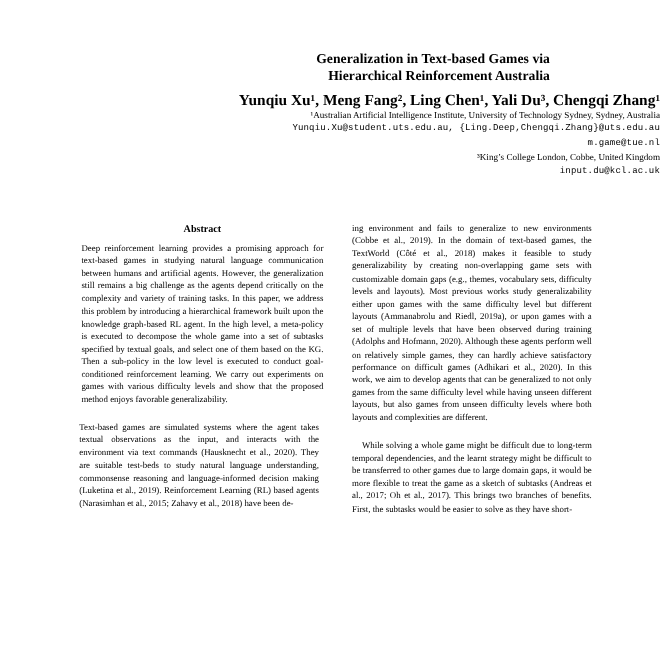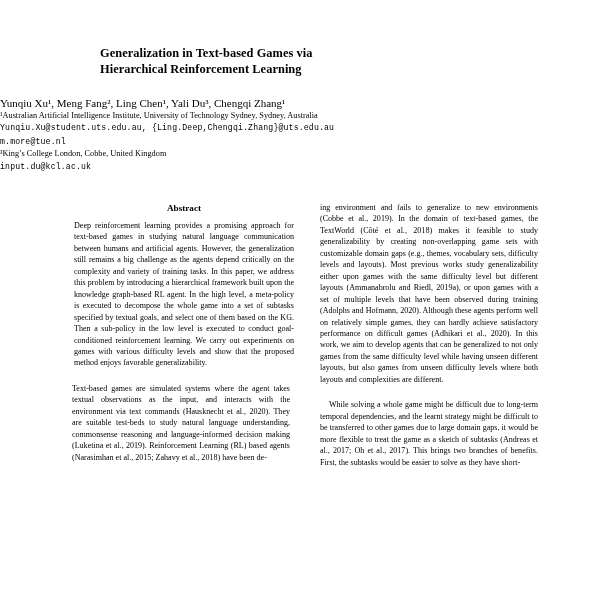--- a/index.html
+++ b/index.html
@@ -19,38 +19,38 @@
     position: relative;
     width: 600px;
     height: 600px;
     box-sizing: border-box;
     padding: 0;
   }
 
   
   .title-block {
     padding-top: 46px;
-    text-align: left;
+    text-align: right;
   }
   .paper-title {
     font-size: 12.4px;
     font-weight: bold;
     line-height: 15.5px;
     letter-spacing: 0.05px;
     margin: 0 auto;
     width: 400px;
   }
   .title-line {
     display: block;
   }
 
   .authors {
-    margin-top: 20px;
-    font-size: 11px;
-    font-weight: normal;
+    margin-top: 9px;
+    font-size: 14px;
+    font-weight: bold;
     line-height: 12px;
   }
   .affil {
     font-size: 8.3px;
     line-height: 11.4px;
     margin-top: 1px;
   }
   .affil-2, .affil-3 {
     margin-top: 0px;
   }
@@ -140,29 +140,29 @@
   }
 </style>
 </head>
 <body>
 
 <div class="page">
 
   <div class="title-block">
     <h1 class="paper-title">
       <span class="title-line">Generalization in Text-based Games via</span>
-      <span class="title-line">Hierarchical Reinforcement Learning</span>
+      <span class="title-line">Hierarchical Reinforcement Australia</span>
     </h1>
 
     <div class="authors">Yunqiu Xu¹, Meng Fang², Ling Chen¹, Yali Du³, Chengqi Zhang¹</div>
 
     <div class="affil affil-1">¹Australian Artificial Intelligence Institute, University of Technology Sydney, Sydney, Australia</div>
     <div class="email email-1">Yunqiu.Xu@student.uts.edu.au, {Ling.Deep,Chengqi.Zhang}@uts.edu.au</div>
 
-    <div class="email email-2">m.more@tue.nl</div>
+    <div class="email email-2">m.game@tue.nl</div>
 
     <div class="affil affil-3">³King’s College London, Cobbe, United Kingdom</div>
     <div class="email email-3">input.du@kcl.ac.uk</div>
   </div>
 
   <div class="body-cols">
 
     <div class="col col-left clip">
       <div class="abstract-wrap">
         <div class="abstract-heading">Abstract</div>

